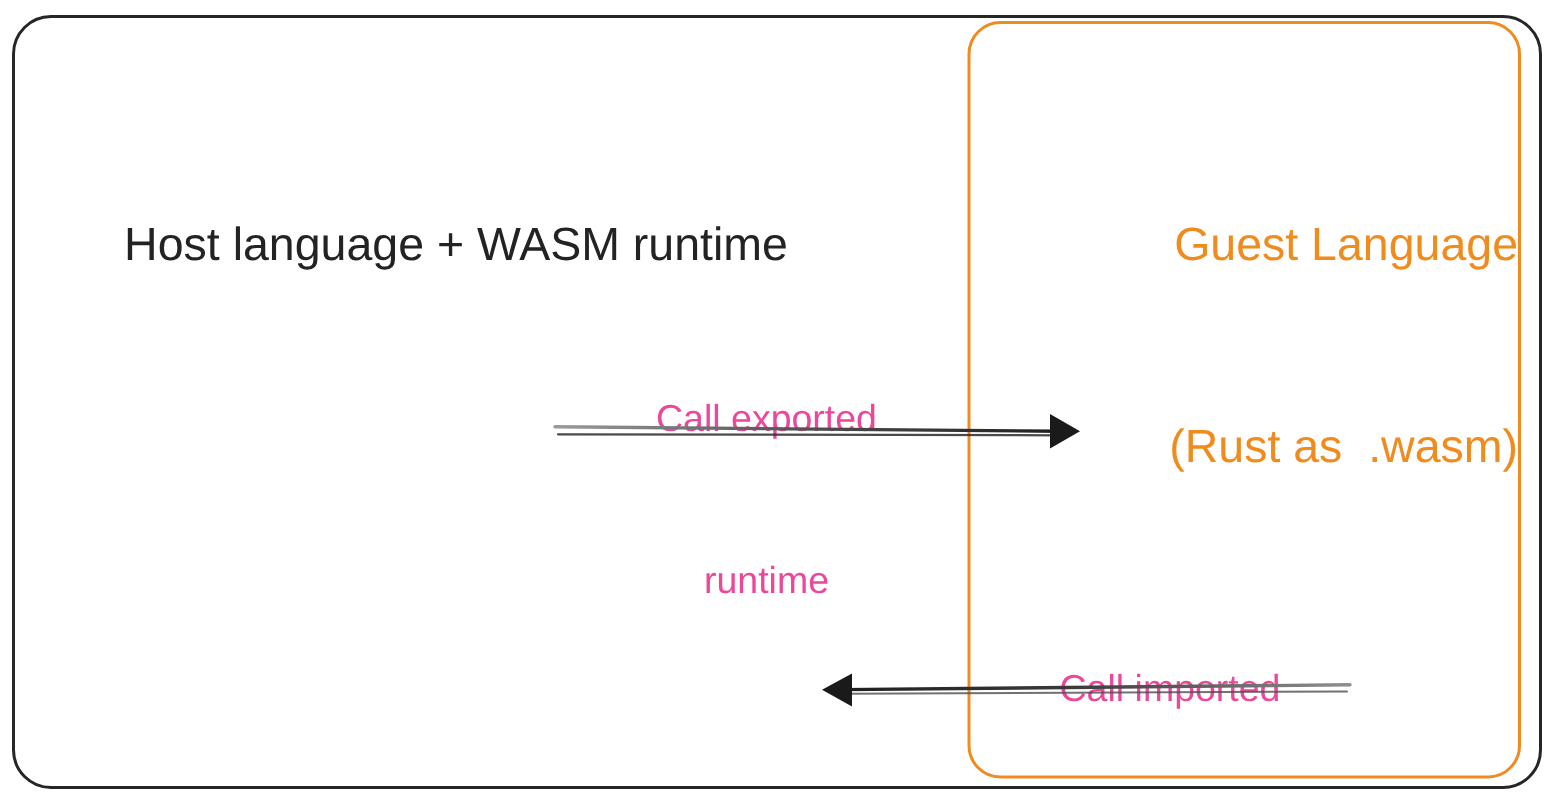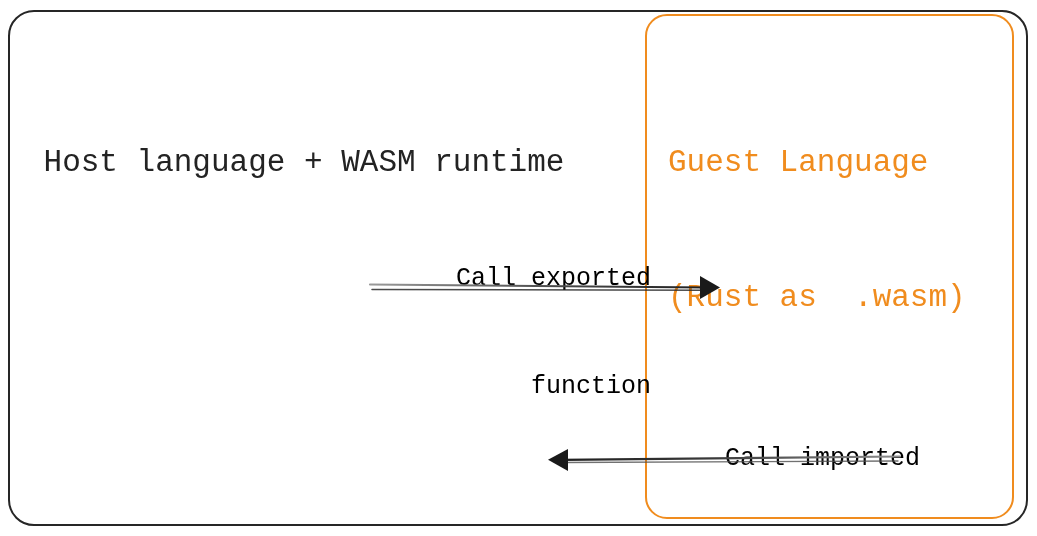--- a/index.html
+++ b/index.html
@@ -6,21 +6,21 @@
     margin: 0;
     padding: 0;
     background: #ffffff;
   }
   #canvas {
     position: relative;
     width: 1037px;
     height: 536px;
     background: #ffffff;
     overflow: hidden;
-    font-family: Liberation Mono, monospace;
+    font-family: Liberation Sans, sans-serif;
     border-radius: 12px;
   }
 
   
   .host-box {
     position: absolute;
     left: 8px;
     top: 10px;
     width: 1020px;
     height: 516px;
@@ -54,35 +54,35 @@
     line-height: 45px;
     color: #232323;
     letter-spacing: 0px;
     white-space: pre;
   }
   .guest-title {
     position: absolute;
     left: 668px;
     top: 50px;
     width: 344px;
-    text-align: left;
+    text-align: right;
     font-size: 31px;
     line-height: 45px;
     color: #F08C1E;
     letter-spacing: 0px;
     white-space: pre;
   }
 
   
   .arrow-label {
     position: absolute;
-    text-align: right;
+    text-align: center;
     font-size: 25px;
     line-height: 36px;
-    color: #000000;
+    color: #ec4899;
     white-space: pre;
   }
   .label-exported {
     left: 371px;
     top: 189px;
     width: 280px;
   }
   .label-imported {
     left: 640px;
     top: 369px;
@@ -112,21 +112,21 @@
     <div>Host language + WASM runtime</div>
   </div>
 
   <div class="guest-title">
     <div>Guest Language</div>
     <div>(Rust as  .wasm)</div>
   </div>
 
   <div class="arrow-label label-exported">
     <div>Call exported</div>
-    <div>function</div>
+    <div>runtime</div>
   </div>
 
   <div class="arrow-label label-imported">
     <div>Call imported</div>
     
   </div>
 
   <svg class="arrow-svg" viewBox="0 0 1037 536">
     <defs>
       <linearGradient id="gradRight" x1="0" y1="0" x2="1" y2="0">

